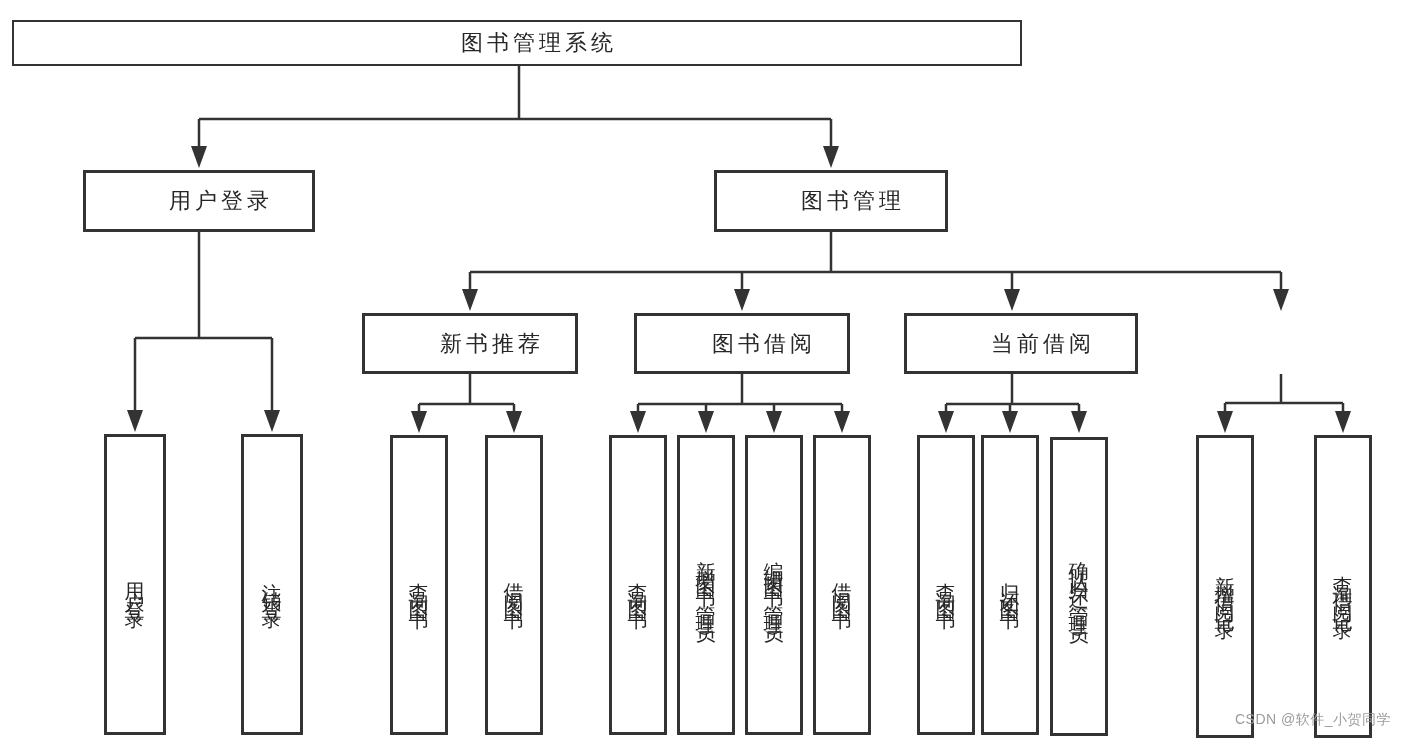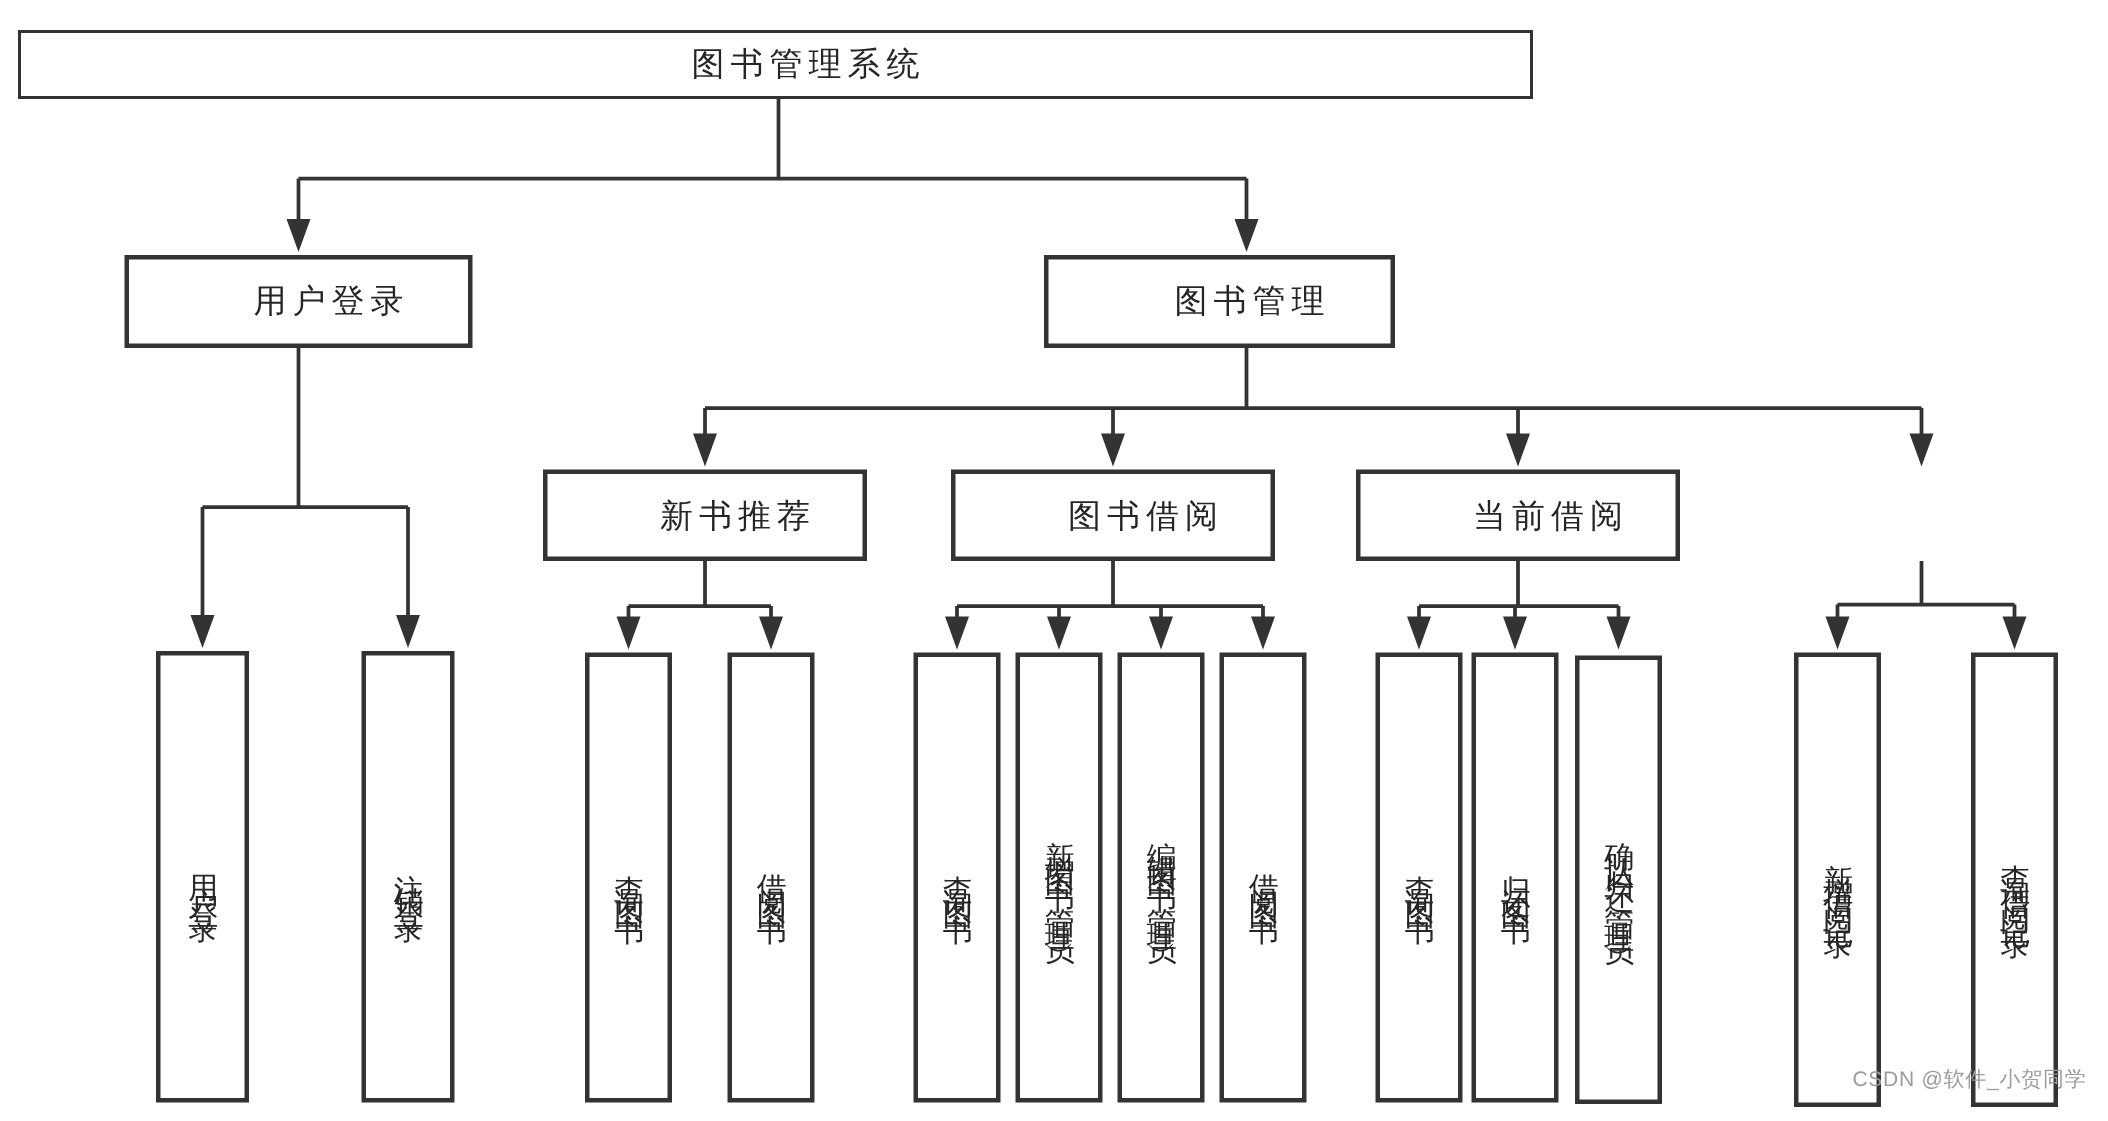--- a/index.html
+++ b/index.html
@@ -103,31 +103,31 @@
       </g>
   </svg>
 
   <div class="box root" style="left:12px; top:20px; width:1010px; height:46px">
     <span>图书管理系统</span>
   </div>
 
   <div class="box" style="left:83px; top:170px; width:232px; height:62px">
     <span>用户登录</span>
   </div>
-  <div class="box" style="left:696px; top:170px; width:234px; height:62px">
+  <div class="box" style="left:714px; top:170px; width:234px; height:62px">
     <span>图书管理</span>
   </div>
 
   <div class="box" style="left:634px; top:313px; width:216px; height:61px">
     <span>图书借阅</span>
   </div>
   <div class="box" style="left:362px; top:313px; width:216px; height:61px">
     <span>新书推荐</span>
   </div>
-  <div class="box" style="left:904px; top:313px; width:216px; height:61px">
+  <div class="box" style="left:904px; top:313px; width:234px; height:61px">
     <span>当前借阅</span>
   </div>
 
   <div class="leaf" style="left:104px; top:434px; width:62px; height:301px">
     <span class="vtext">用户登录</span>
   </div>
   <div class="leaf" style="left:241px; top:434px; width:62px; height:301px">
     <span class="vtext">注销登录</span>
   </div>
 

